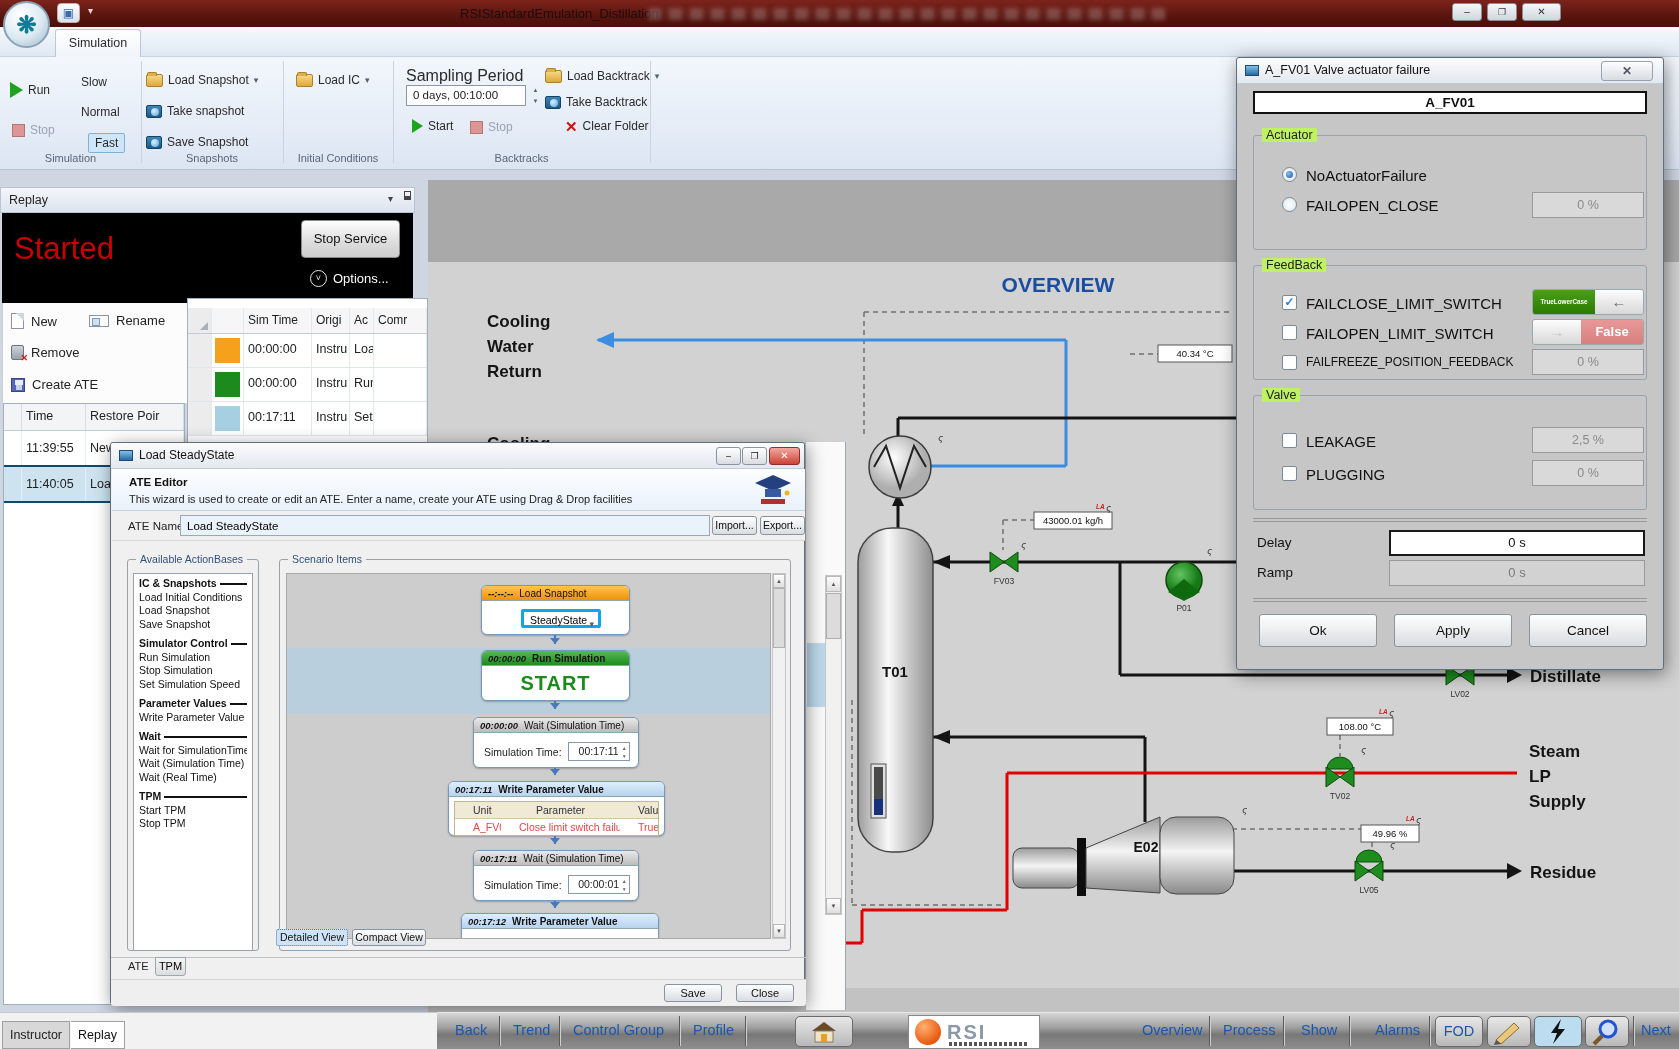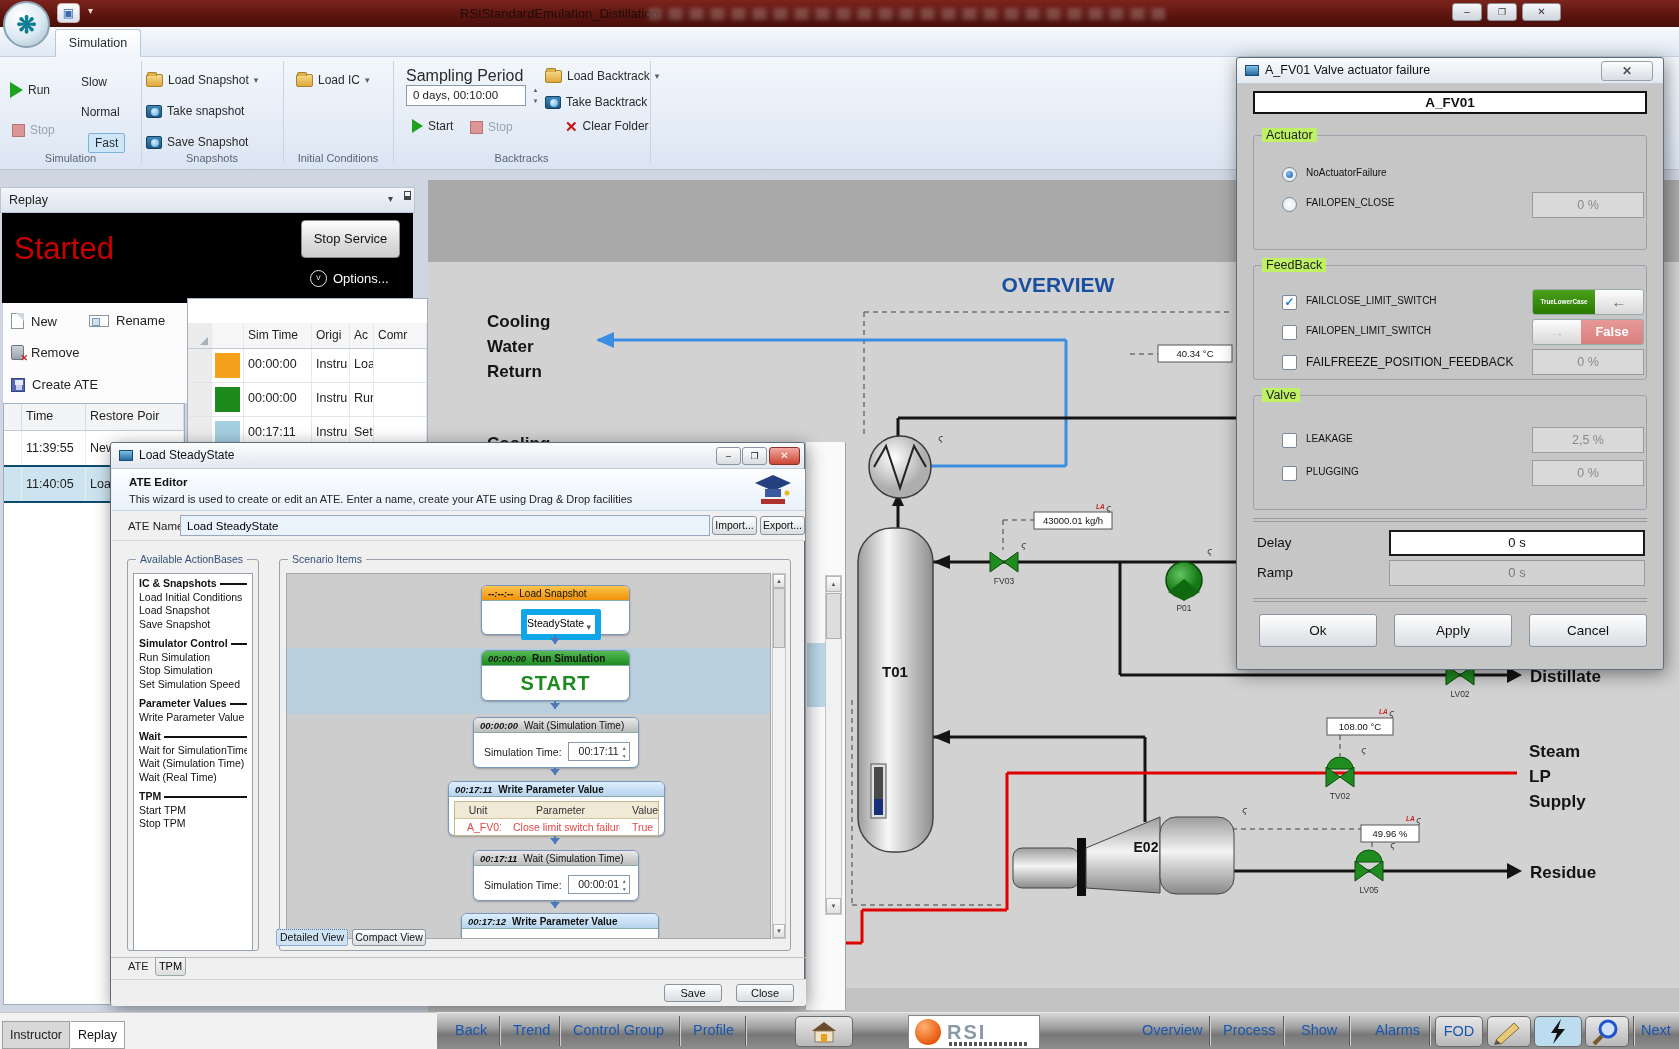--- a/index.html
+++ b/index.html
@@ -64,21 +64,21 @@
   .rst-hdr{display:flex;height:27px;background:#f3f4f6;border-bottom:1px solid #c2ccd6;font-size:12.5px;color:#222}
   .rst-hdr div{padding:5px 4px;border-right:1px solid #d5dce4;overflow:hidden;white-space:nowrap}
   .rst-row{display:flex;height:36px;border-bottom:2px solid #0c4a6e;font-size:12.5px;color:#222}
   .rst-row div{padding:10px 4px 0;border-right:1px solid #e8edf2;overflow:hidden;white-space:nowrap}
   .rst-row.sel{background:#cde4f0}
   .c-sel{width:18px}.c-time{width:64px}.c-pt{flex:1}
 
   
   #simtable{position:absolute;left:187px;top:298px;width:241px;height:147px;background:#fff;border:1px solid #9fb0c0;overflow:hidden;font-size:12.5px;color:#222}
   .st-row{display:flex;height:34px;border-bottom:1px solid #dfe5ea}
-  .st-row.hd{height:26px;background:#f6f6f7;border-bottom:1px solid #c2ccd6;margin-top:24px;font-size:12px}
+  .st-row.hd{height:26px;background:#f6f6f7;border-bottom:1px solid #c2ccd6;margin-top:9px;font-size:12px}
   .st-row div{border-right:1px solid #e4e9ee;overflow:hidden;white-space:nowrap;padding:8px 4px 0}
   .st-row.hd div{padding-top:5px}
   .s0{width:24px;background:#ececec;position:relative;padding:0!important}
   .s0 .tri{position:absolute;right:3px;bottom:3px;width:0;height:0;border-left:8px solid transparent;border-bottom:8px solid #a8b0b8}
   .s1{width:32px;position:relative;padding:0!important}
   .s1 .sw{position:absolute;left:3px;top:4px;right:3px;bottom:4px}
   .s2{width:68px}.s3{width:38px}.s4{width:24px}.s5{flex:1}
 
   
   #strip{position:absolute;left:805px;top:442px;width:41px;height:568px;background:#fafafa;border-left:1px solid #b4bcc4;border-right:1px solid #9aa4ae;z-index:5}
@@ -143,31 +143,31 @@
   .blk{position:absolute;border:1px solid #7a96b8;border-radius:6px;background:#fff;box-shadow:0 1px 2px rgba(0,0,0,.25)}
   .blk .bh{height:15px;border-radius:5px 5px 0 0;border-bottom:1px solid #8aa;display:flex;align-items:center;gap:6px;padding:0 6px;font-size:9.5px;white-space:nowrap;overflow:hidden}
   .bh .tm{font-weight:bold;font-style:italic;color:#111}
   .bh .ti{color:#111;font-size:10px}
   .bh.org{background:linear-gradient(#ffc44e,#ef9208)}
   .bh.grn2{background:linear-gradient(#56ba56,#1e8c1e)}
   .bh.gry{background:linear-gradient(#e9e9e9,#bcbcbc)}
   .bh.blu2{background:linear-gradient(#def,#b7d3ec)}
   .bh.grn2 .ti,.bh.blu2 .ti{font-weight:bold}
   .bbody{position:relative}
-  .bdrop{position:absolute;left:39px;top:8px;width:80px;height:31px;background:#fff;border:6px solid #0ea5e9;border-radius:2px;font-size:10.5px;line-height:17px;}
+  .bdrop{position:absolute;left:39px;top:8px;width:80px;height:19px;background:#fff;border:3px solid #0ea5e9;border-radius:2px;font-size:10.5px;line-height:17px;padding-left:6px}
   .bdrop .caret{position:absolute;right:4px;top:4px}
   .bstart{text-align:center;font-weight:bold;font-size:20px;color:#1d8a1d;letter-spacing:1px;padding-top:6px}
   .bwait{display:flex;align-items:center;gap:6px;padding:9px 0 0 10px;font-size:10.5px;color:#222}
   .spin{position:relative;width:62px;height:19px;background:#fff;border:1px solid #8a98ac;font-size:10.5px;line-height:17px;text-align:center}
   .spin .ar{position:absolute;right:2px;top:1px;display:flex;flex-direction:column;font-size:5px;color:#667;line-height:8px}
   .ptbl{margin:4px 5px 0;border:1px solid #c0b890;font-size:10.5px}
   .ptr{display:flex}
   .ptr.hd2{background:#efe9d6;color:#333;border-bottom:1px solid #d0c8a0}
   .ptr.rd{color:#e04848}
-  .ptr div{padding:2px 12px;overflow:hidden;white-space:nowrap;text-align:center}
+  .ptr div{padding:2px 18px;overflow:hidden;white-space:nowrap;text-align:center}
   .pc0{width:46px}.pc1{flex:1}.pc2{width:38px}
   .fa{position:absolute;width:2px;background:#4a78b8}
   .fa:after{content:"";position:absolute;bottom:-5px;left:-4px;border:5px solid transparent;border-top:6px solid #4a78b8}
   #view-det{position:absolute;left:165px;top:486px;width:72px;height:17px;font-size:10.5px;line-height:15px;background:#cfe3f4;border:1px dotted #4a78b8;border-radius:2px;text-align:center}
   #view-cmp{position:absolute;left:241px;top:486px;width:74px;height:17px;font-size:10.5px;line-height:15px}
   #ate-tabline{position:absolute;left:0;top:514px;width:695px;border-top:1px solid #c2c2c2}
   #tab-ate{position:absolute;left:17px;top:517px;font-size:11px;color:#222}
   #tab-tpm{position:absolute;left:44px;top:514px;width:31px;height:19px;background:linear-gradient(#f4f4f4,#ddd);border:1px solid #9aa;border-radius:0 0 3px 3px;font-size:11px;text-align:center;line-height:17px}
   #ate-foot{position:absolute;left:0;top:536px;width:695px;height:27px;background:#efefef;border-top:1px solid #d4d4d4;border-radius:0 0 3px 3px}
   #ate-save{position:absolute;left:553px;top:4px;width:58px;height:18px;font-size:11px;line-height:16px}
@@ -176,21 +176,21 @@
   
   #v-dlg{left:1236px;top:57px;width:428px;height:613px;background:#c6c6c6}
   #v-close{position:absolute;left:364px;top:3px;width:52px;height:20px;background:linear-gradient(#fdfdfd,#d8dde2);border:1px solid #98a2ac;border-radius:3px;color:#556;font-size:12px;font-weight:bold;text-align:center;line-height:18px}
   #v-dev{position:absolute;left:16px;top:33px;width:394px;height:23px;background:#fff;border:2px solid #111;font-size:13.5px;font-weight:bold;text-align:center;line-height:19px;color:#111}
   .vfs{background:transparent}
   .vfs legend{font-size:12.5px;color:#222;background:#bef264}
   #fs-act{left:16px;top:70px;width:394px;height:122px}
   #fs-fb{left:16px;top:200px;width:394px;height:122px}
   #fs-vv{left:16px;top:330px;width:394px;height:122px}
   .vrow{position:absolute;left:0;width:394px;height:22px}
-  .vrow .lab{position:absolute;left:52px;top:3px;font-size:10px;color:#111;white-space:nowrap}
+  .vrow .lab{position:absolute;left:52px;top:3px;font-size:15px;color:#111;white-space:nowrap}
   .radio{position:absolute;left:28px;top:3px;width:15px;height:15px;border-radius:50%;background:radial-gradient(#fff,#dde4ea);border:1px solid #7a8a9a}
   .radio.on:after{content:"";position:absolute;left:3px;top:3px;width:7px;height:7px;border-radius:50%;background:radial-gradient(circle at 35% 35%,#7ec0f0,#1a5aa8)}
   .ckb{position:absolute;left:28px;top:3px;width:15px;height:15px;background:#fff;border:1px solid #7a8a9a;border-radius:2px;text-align:center;line-height:13px;font-size:12px;font-weight:bold;color:#2a7ae0}
   .vfld{position:absolute;left:278px;width:112px;height:26px;background:#d9d9d9;border:1px solid #9a9a9a;font-size:12.5px;color:#8a8a8a;text-align:center;line-height:24px}
   .tgl{position:absolute;left:278px;width:112px;height:26px;border-radius:3px;overflow:hidden;display:flex;border:1px solid #9aa}
   .tgl .gseg{width:62px;background:linear-gradient(#4aa01a,#2a7a00);color:#fff;font-size:6.3px;font-weight:bold;text-align:center;line-height:24px}
   .tgl .pseg{width:62px;background:linear-gradient(#e89898,#d87f7f);color:#fff;font-size:13px;font-weight:bold;text-align:center;line-height:24px}
   .tgl .bseg{flex:1;background:linear-gradient(#fdfdfd,#d8d8d8);text-align:center;line-height:23px;font-size:15px;font-weight:bold}
   .bseg.dk{color:#666}.bseg.lt{color:#c8c8c8}
   .vsep{position:absolute;left:16px;width:394px;height:4px;border-top:1px solid #989898;border-bottom:1px solid #989898}

